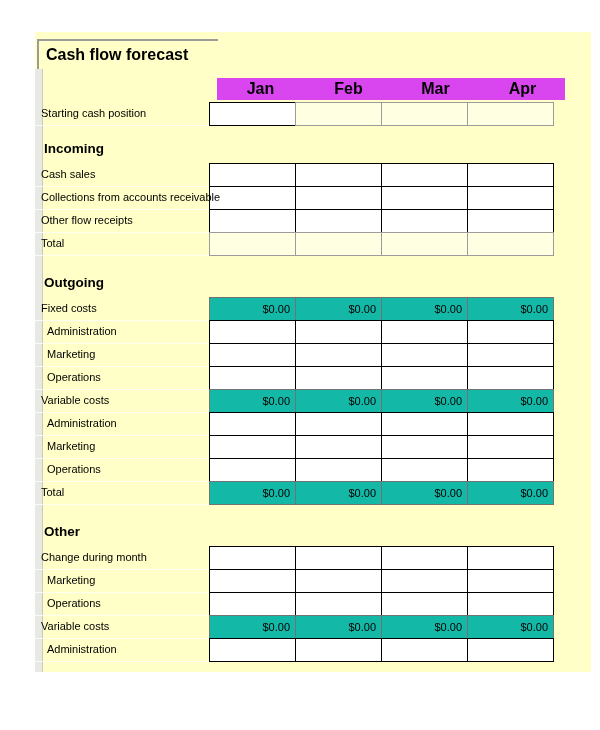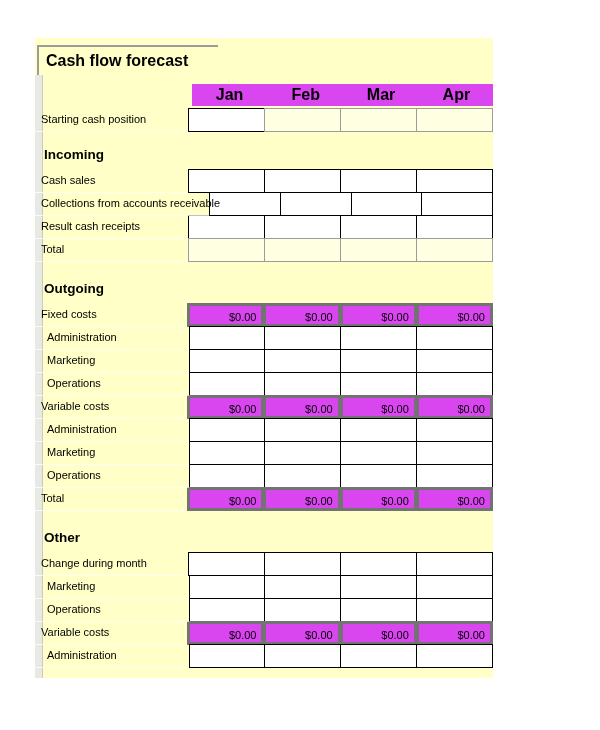--- a/index.html
+++ b/index.html
@@ -4,22 +4,22 @@
 <style>
   * { box-sizing: border-box; margin: 0; padding: 0; }
   html, body { background: #ffffff; }
   body {
     width: 600px; height: 730px;
     position: relative; overflow: hidden;
     font-family: "Liberation Sans", "DejaVu Sans", sans-serif;
     color: #000;
   }
   .sheet {
-    position: absolute; left: 35px; top: 38px;
-    width: 458px; height: 640px;
+    position: absolute; left: 35px; top: 32px;
+    width: 556px; height: 640px;
     background: #FFFFC7; overflow: hidden;
   }
   .gutterstrip {
     position: absolute; left: 0; top: 37px; bottom: 0; width: 8px;
     background: #E9E9E4; border-right: 1px solid #C9C9C9;
   }
   .title {
     position: relative; z-index: 3;
     margin: 7px 0 0 2px; width: 181px; height: 30px;
     border-top: 2px solid #9B9B9B; border-left: 2px solid #9B9B9B;
@@ -48,21 +48,21 @@
   }
   .rlabel.indent { padding-left: 12px; }
 
   .cell {
     width: 87px; height: 24px;
     font-size: 11px; line-height: 22px;
     text-align: right; padding-right: 5px;
   }
   .cell + .cell { margin-left: -1px; }
   .cell.in   { background: #FFFFFF; border: 1px solid #000000; }
-  .cell.calc { background: #d946ef; border: 3px solid #737373; }
+  .cell.calc { background: #14b8a6; border: 1px solid #737373; }
   .cell.soft { background: #FFFFE2; border: 1px solid #9C9C9C; }
 
   .sheading {
     position: relative;
     margin: 16px 13px 0 9px; height: 22px; line-height: 22px;
     font-size: 13.5px; font-weight: bold;
   }
   .sec-first .sheading { margin-top: 12px; }
 </style>
 </head>
@@ -100,21 +100,21 @@
         <div class="cell in"></div>
       </div>
       <div class="row">
         <div class="rlabel">Collections from accounts receivable</div>
         <div class="cell in"></div>
         <div class="cell in"></div>
         <div class="cell in"></div>
         <div class="cell in"></div>
       </div>
       <div class="row">
-        <div class="rlabel">Result cash receipts</div>
+        <div class="rlabel">Other flow receipts</div>
         <div class="cell in"></div>
         <div class="cell in"></div>
         <div class="cell in"></div>
         <div class="cell in"></div>
       </div>
       <div class="row">
         <div class="rlabel">Total</div>
         <div class="cell soft"></div>
         <div class="cell soft"></div>
         <div class="cell soft"></div>

